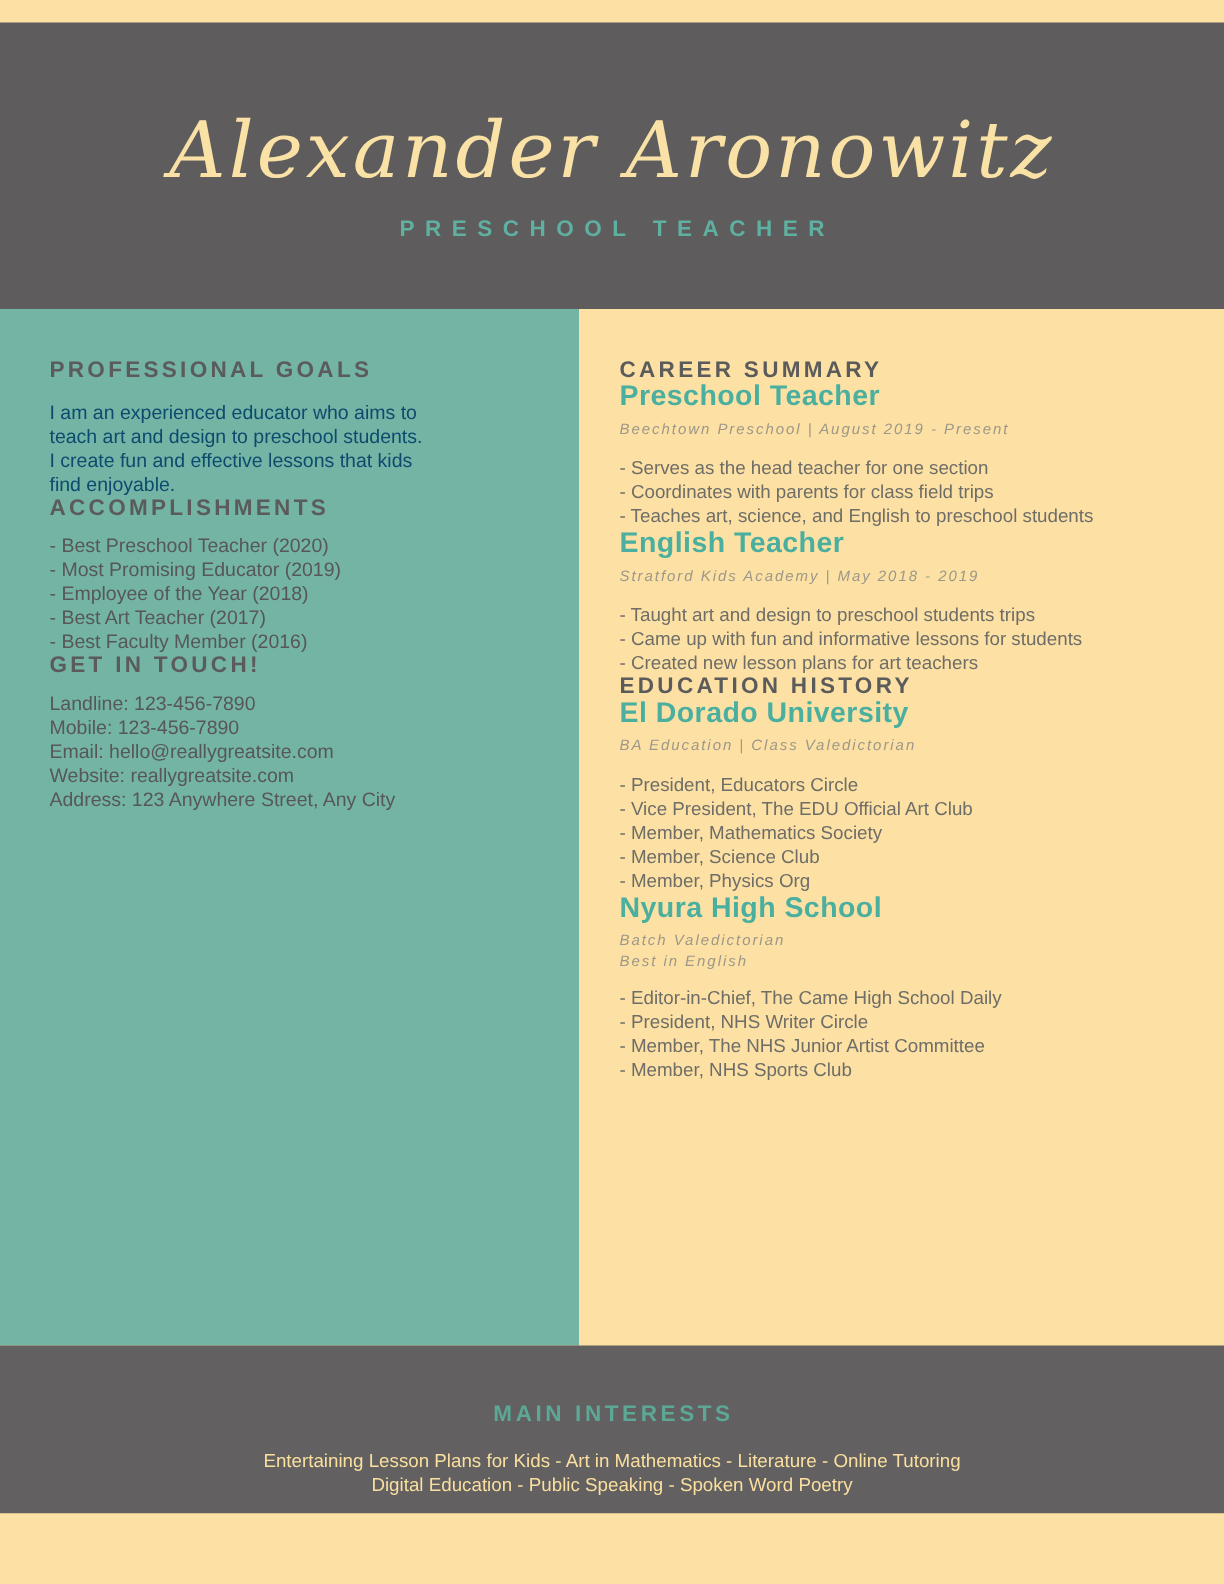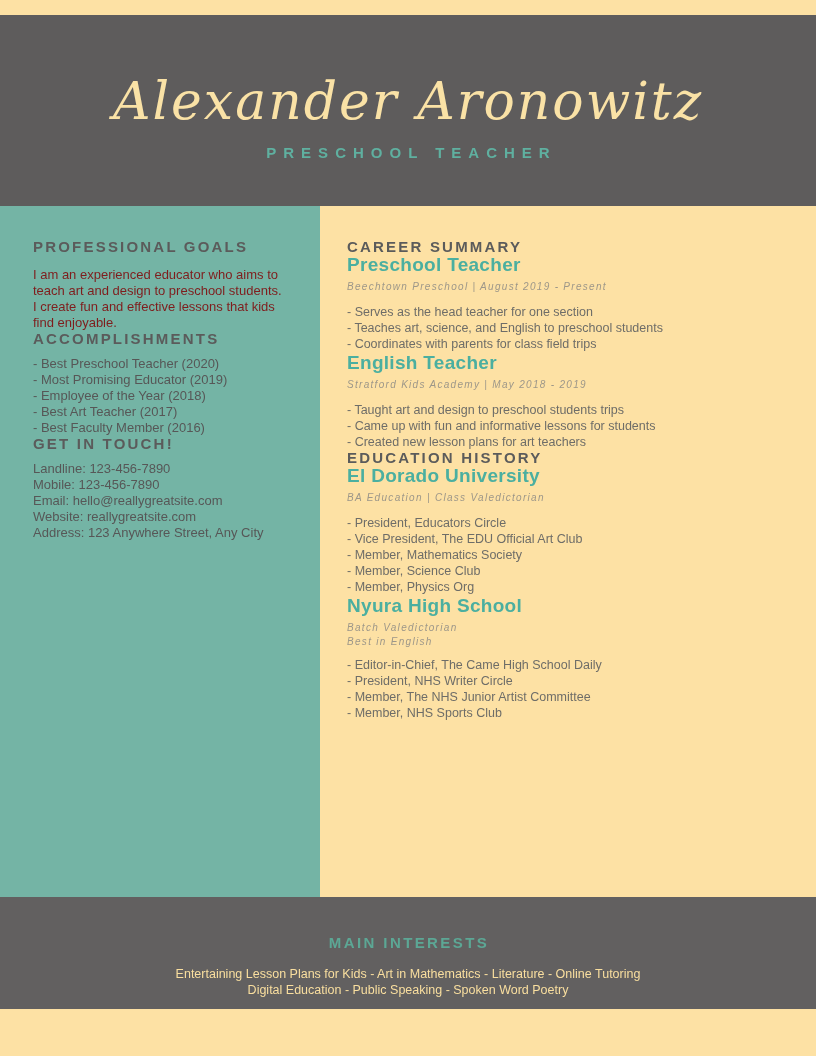--- a/index.html
+++ b/index.html
@@ -18,33 +18,33 @@
     color:#fae2a6;font-size:52px;line-height:60px;margin:0;padding-top:56px;
     letter-spacing:2px;
   }
   .subtitle{
     color:#5fb0a0;font-size:15px;font-weight:bold;letter-spacing:7px;
     text-indent:7px;margin-top:13px;
   }
   
   .content{display:flex;height:691px;flex:0 0 auto;}
   .sidebar{
-    width:320px;flex:0 0 auto;box-sizing:border-box;background:#74b4a5;
+    width:386px;flex:0 0 auto;box-sizing:border-box;background:#74b4a5;
     padding:33px 34px 0 33px;color:#575757;
   }
   .main{
     flex:1;box-sizing:border-box;background:#fde1a4;
     padding:33px 20px 0 27px;
   }
   h2.sec{
     font-size:15px;line-height:15px;font-weight:bold;letter-spacing:2.2px;
     color:#5b5b5b;margin:0;
   }
   .sidebar p.body{
-    font-size:13px;line-height:16px;margin:13px 0 0;color:#7f1d1d;width:252px;
+    font-size:13px;line-height:16px;margin:13px 0 0;color:#0c4a6e;width:252px;
   }
   .sidebar .line{font-size:13px;line-height:16px;color:#575757;}
   .mt-sec-side{margin-top:42px;}
   .mt-list{margin-top:10px;}
   h3.entry{
     font-size:19px;line-height:22px;font-weight:bold;letter-spacing:0.3px;
     color:#4bafa0;margin:0;
   }
   .mt-entry{margin-top:15px;}
   .mt-entry2{margin-top:18px;}
@@ -109,22 +109,22 @@
     <main class="main">
 
       <section>
         <h2 class="sec">CAREER SUMMARY</h2>
 
         <article>
           <h3 class="entry mt-entry">Preschool Teacher</h3>
           <div class="meta">Beechtown Preschool | August 2019 - Present</div>
           <div class="mt-bullets">
             <div class="line">- Serves as the head teacher for one section</div>
+            <div class="line">- Coordinates with parents for class field trips</div>
             <div class="line">- Teaches art, science, and English to preschool students</div>
-            <div class="line">- Coordinates with parents for class field trips</div>
           </div>
         </article>
 
         <article>
           <h3 class="entry mt-entry2">English Teacher</h3>
           <div class="meta">Stratford Kids Academy | May 2018 - 2019</div>
           <div class="mt-bullets">
             <div class="line">- Taught art and design to preschool students trips</div>
             <div class="line">- Came up with fun and informative lessons for students</div>
             <div class="line">- Created new lesson plans for art teachers</div>

